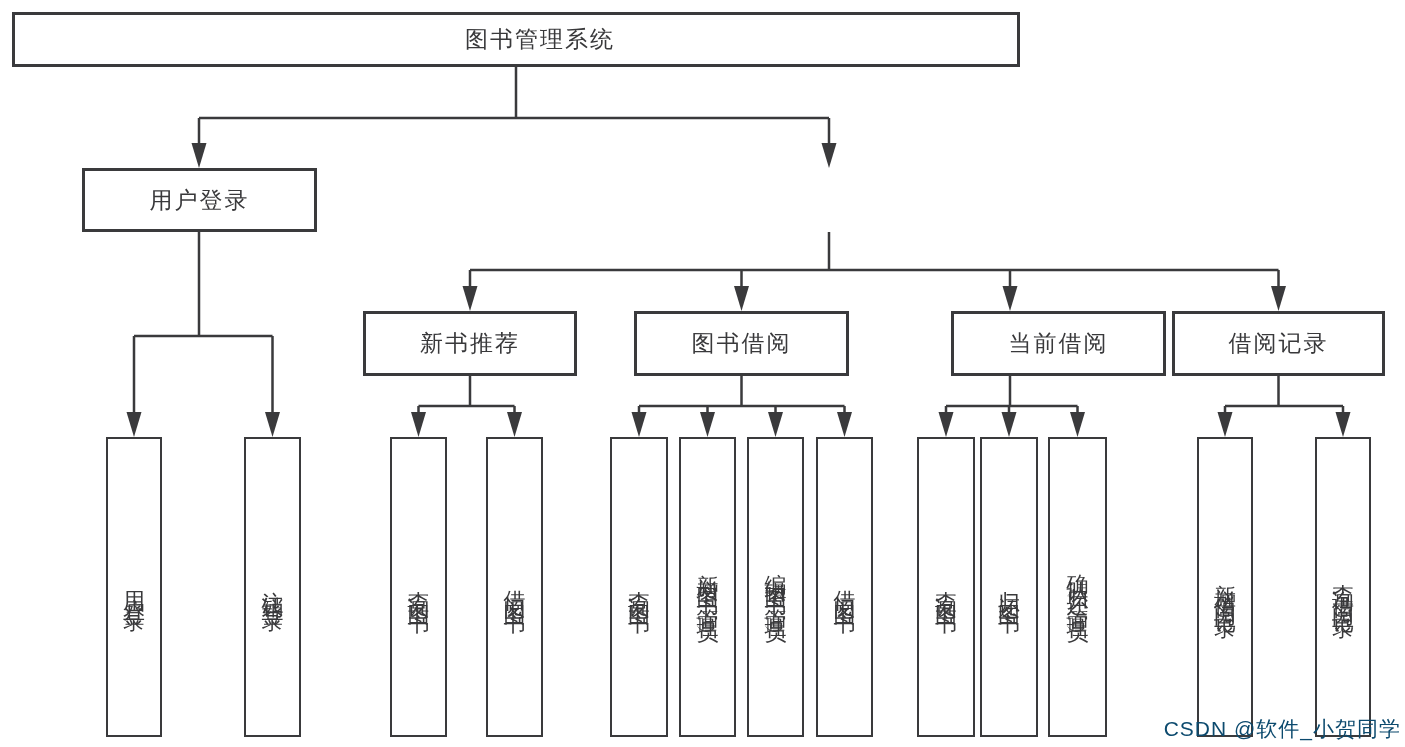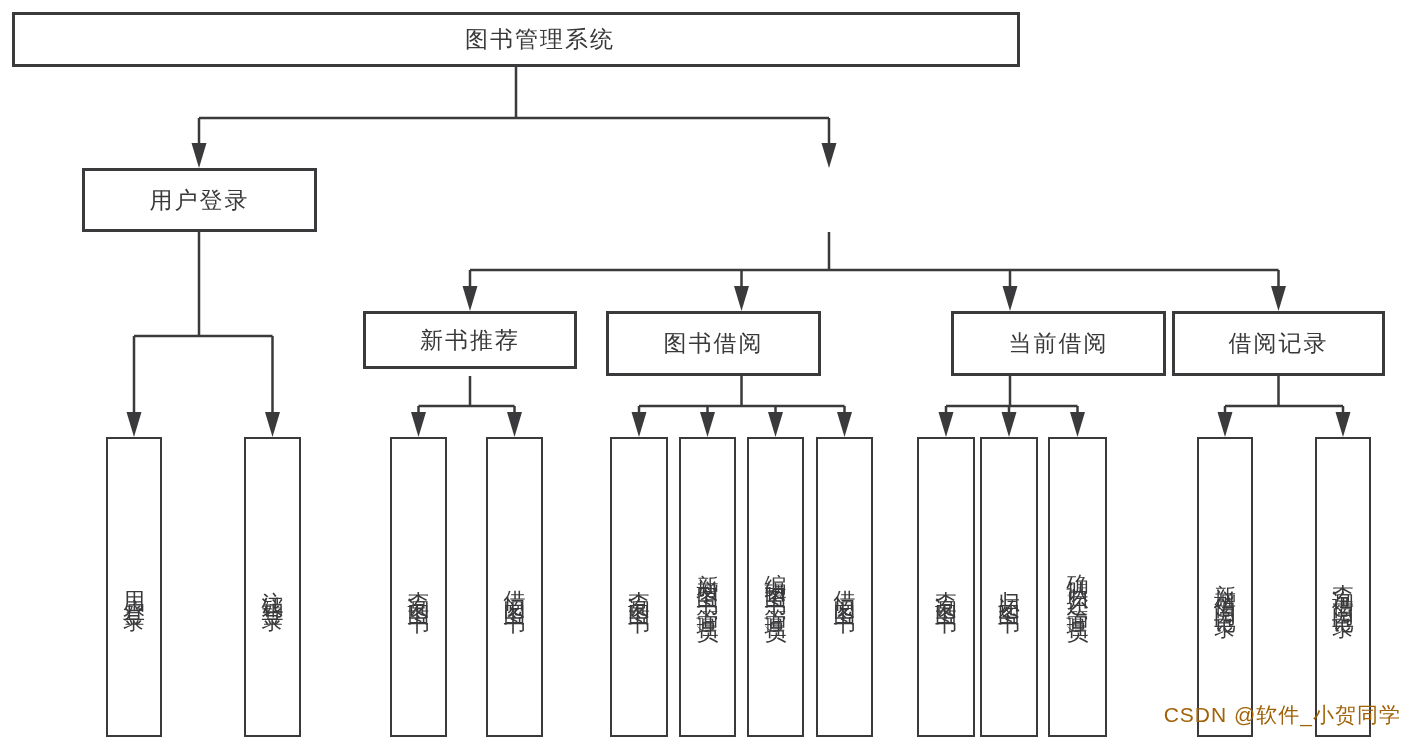--- a/index.html
+++ b/index.html
@@ -14,22 +14,22 @@
     display:flex;align-items:center;justify-content:center;
     z-index:2;
   }
   .h{font-size:23px;letter-spacing:2px;font-weight:400;}
   .v{border-width:2.5px;}
   .vtext{
     writing-mode:vertical-rl;text-orientation:mixed;
     font-size:22px;letter-spacing:7px;line-height:1;white-space:nowrap;
   }
   .watermark{
-    position:absolute;right:4px;bottom:18px;z-index:3;
-    font-size:21px;color:#a16207;letter-spacing:1px;
+    position:absolute;right:4px;bottom:4px;z-index:3;
+    font-size:21px;color:#0c4a6e;letter-spacing:1px;
   }
 </style>
 </head>
 <body>
 
 <div class="canvas">
 
   <svg class="connectors" width="1405" height="747" viewBox="0 0 1405 747">
     <g stroke="#3a3a3c" stroke-width="2.5" fill="none">
       <path d="M516 67 V118 M199 118 H829 M199 118 V147 M829 118 V147"></path>
@@ -60,22 +60,22 @@
       <polygon points="1070,412 1085,412 1077.5,437"></polygon>
       <polygon points="1217.5,412 1232.5,412 1225,437"></polygon>
       <polygon points="1335.5,412 1350.5,412 1343,437"></polygon>
     </g>
   </svg>
 
   <div class="node h" style="left:12px;top:12px;width:1008px;height:55px;padding-left:48px;">图书管理系统</div>
 
   <div class="node h" style="left:82px;top:168px;width:235px;height:64px;">用户登录</div>
 
-  <div class="node h" style="left:363px;top:311px;width:214px;height:58px;">新书推荐</div>
-  <div class="node h" style="left:606px;top:311px;width:215px;height:65px;">图书借阅</div>
+  <div class="node h" style="left:363px;top:311px;width:214px;height:65px;">新书推荐</div>
+  <div class="node h" style="left:634px;top:311px;width:215px;height:65px;">图书借阅</div>
   <div class="node h" style="left:903px;top:311px;width:215px;height:65px;margin-left:48px;">当前借阅</div>
   <div class="node h" style="left:1172px;top:311px;width:213px;height:65px;">借阅记录</div>
 
   <div class="node v" style="left:106px;top:437px;width:56px;height:300px;">
     <span class="vtext">用户登录</span>
   </div>
   <div class="node v" style="left:244px;top:437px;width:57px;height:300px;">
     <span class="vtext">注销登录</span>
   </div>
 

